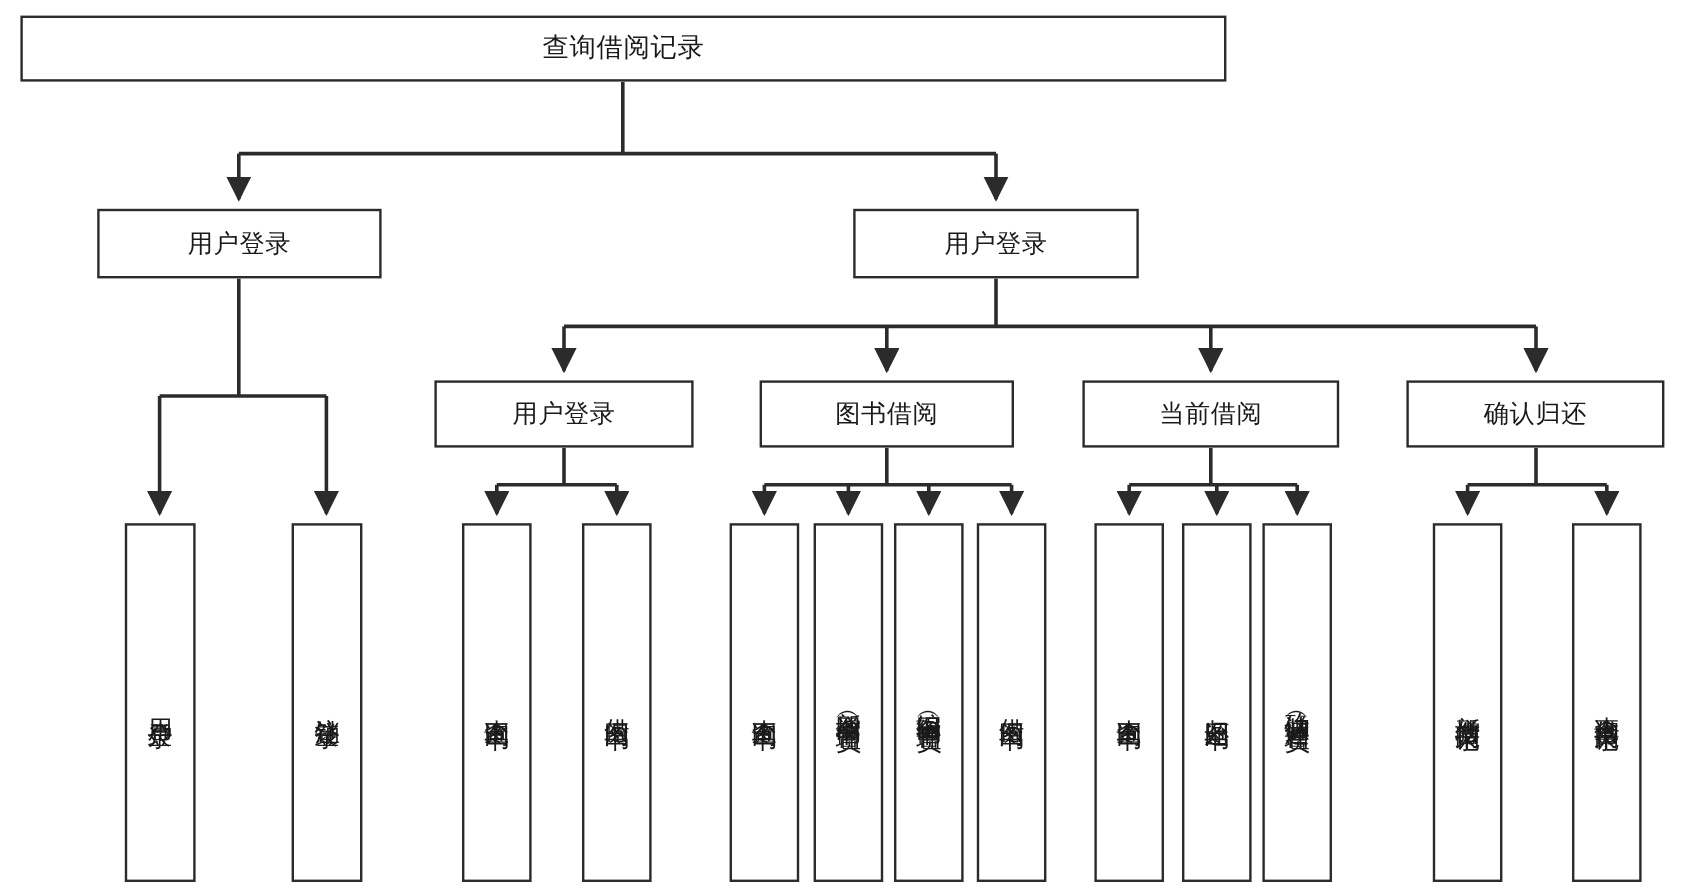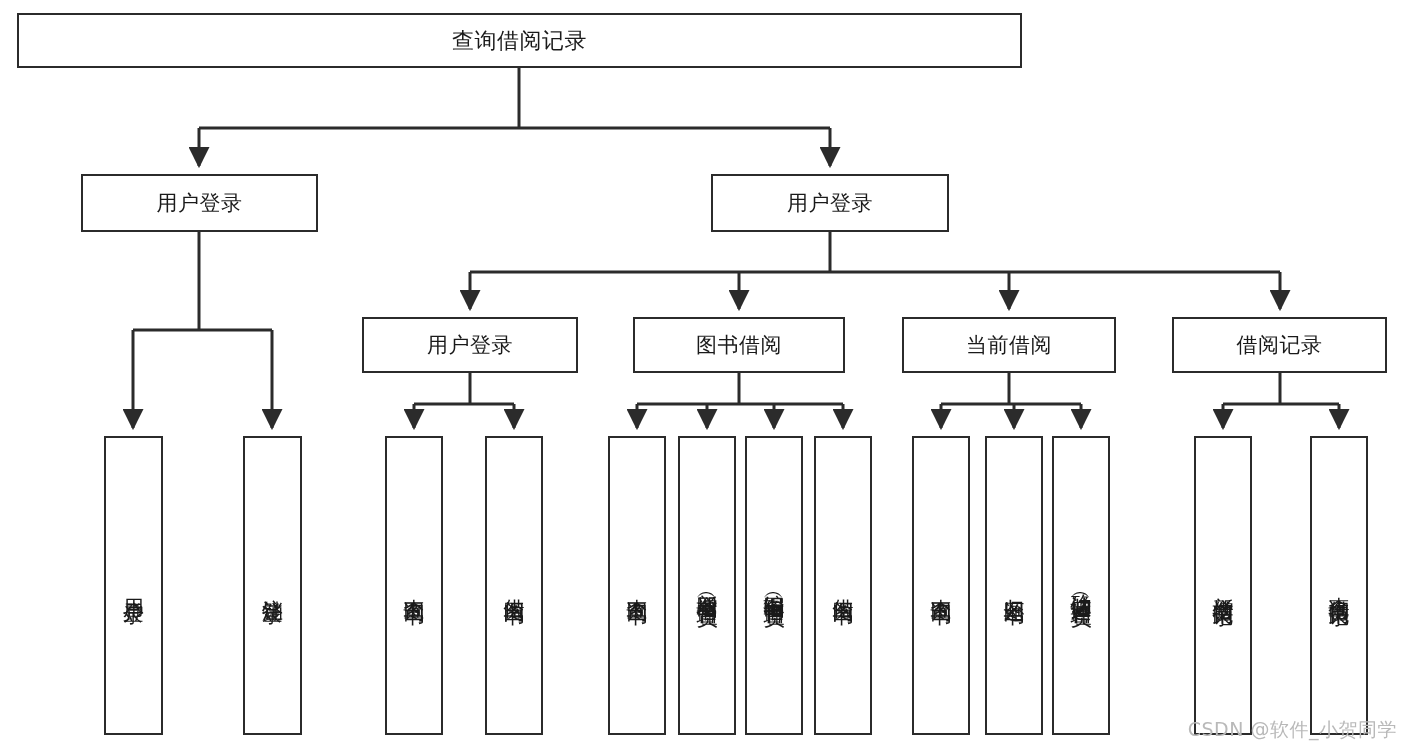--- a/index.html
+++ b/index.html
@@ -141,21 +141,21 @@
   <div class="node h" style="left:362px; top:317px; width:216px; height:56px;">
     <span class="lbl">用户登录</span>
   </div>
   <div class="node h" style="left:902px; top:317px; width:214px; height:56px;">
     <span class="lbl">当前借阅</span>
   </div>
   <div class="node h" style="left:633px; top:317px; width:212px; height:56px;">
     <span class="lbl">图书借阅</span>
   </div>
   <div class="node h" style="left:1172px; top:317px; width:215px; height:56px;">
-    <span class="lbl">借阅记录</span>
+    <span class="lbl">确认归还</span>
   </div>
 
   <div class="node v" style="left:104px; top:436px; width:59px; height:299px;">
     <span class="lbl">用户登录</span>
   </div>
   <div class="node v" style="left:243px; top:436px; width:59px; height:299px;">
     <span class="lbl">注销登录</span>
   </div>
 
   <div class="node v" style="left:385px; top:436px; width:58px; height:299px;">
@@ -188,15 +188,14 @@
     <span class="lbl">确认归还（管理员）</span>
   </div>
 
   <div class="node v" style="left:1194px; top:436px; width:58px; height:299px;">
     <span class="lbl">新增借阅记录</span>
   </div>
   <div class="node v" style="left:1310px; top:436px; width:58px; height:299px;">
     <span class="lbl">查询借阅记录</span>
   </div>
 
-  <div class="watermark">CSDN @软件_小贺同学</div>
 
 </div>
 
 </body></html>

